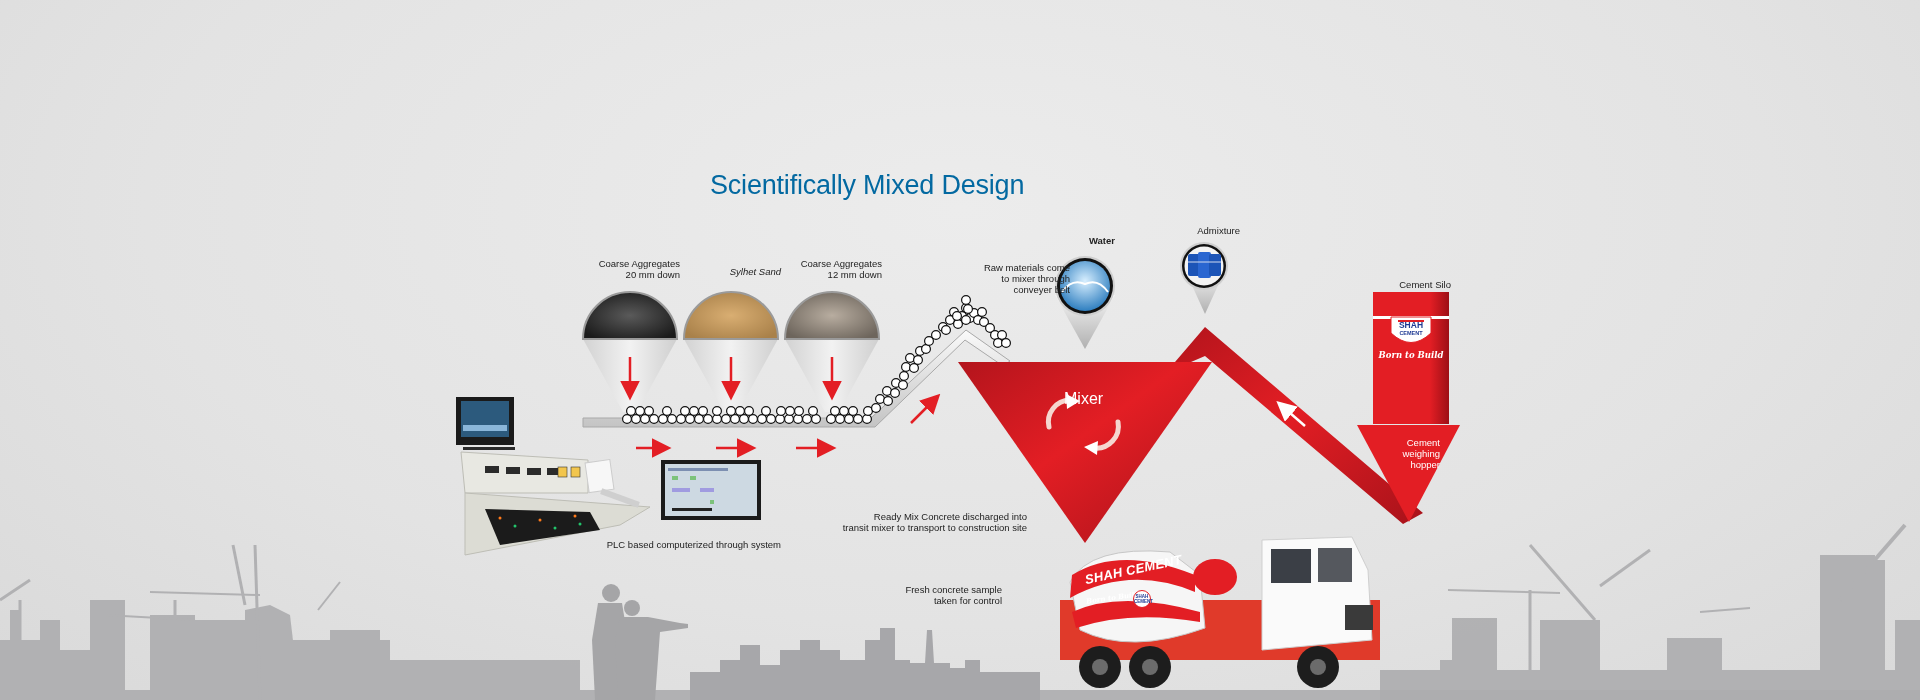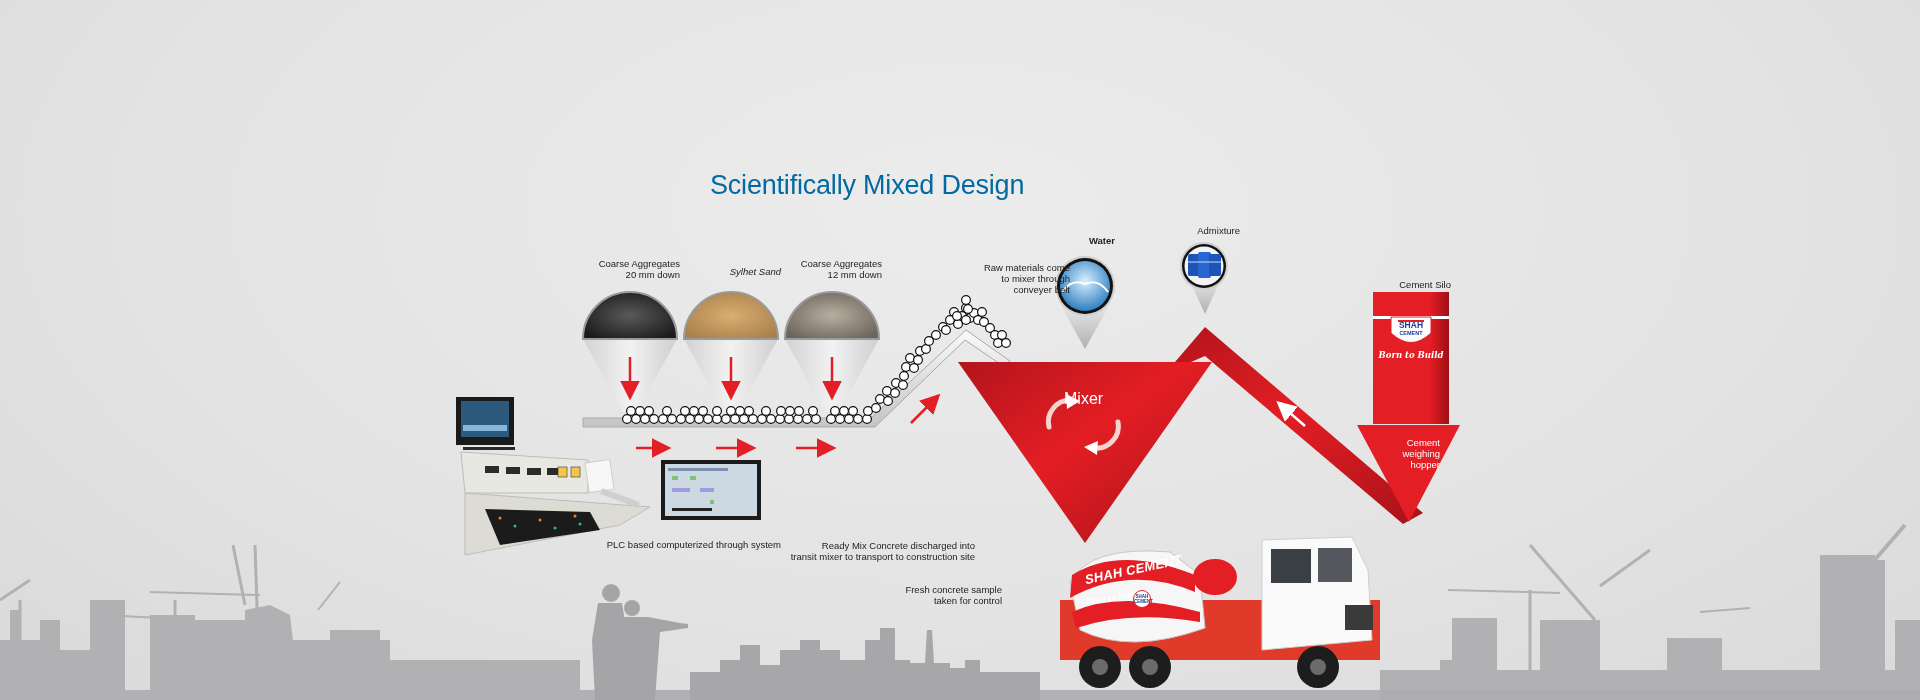--- a/index.html
+++ b/index.html
@@ -367,21 +367,21 @@
   <div>SHAH</div>
   <div style="font-size:5.5px;">CEMENT</div>
 </div>
 <div class="abs" style="left:1373px; top:350px; width:76px; text-align:center; font-size:8.5px; font-weight:bold; font-style:italic; color:#fff; font-family:'DejaVu Serif', serif;">Born to Build</div>
 
 <div class="label" style="left:1378px; top:437px; width:62px; color:#fff; font-size:9.5px;">Cement
 weighing
 hopper</div>
 
 <div class="label" style="left:596px; top:539px; width:185px;">PLC based computerized through system</div>
-<div class="label" style="left:775px; top:511px; width:200px;margin-top:29px;">Ready Mix Concrete discharged into
+<div class="label" style="left:827px; top:511px; width:200px;">Ready Mix Concrete discharged into
 transit mixer to transport to construction site</div>
 <div class="label" style="left:882px; top:584px; width:120px;">Fresh concrete sample
 taken for control</div>
 
 <div class="abs" style="left:1084px; top:562px; font-size:13px; font-weight:bold; font-style:italic; color:#fff; transform:rotate(-12deg); letter-spacing:0.3px;">SHAH CEMENT</div>
 <div class="abs" style="left:1086px; top:593px; font-size:7px; font-style:italic; font-weight:bold; color:#fff; transform:rotate(-8deg); font-family:'DejaVu Serif', serif;">Born to Build</div>
 <div class="abs" style="left:1133px; top:590px; width:18px; height:18px; border-radius:50%; background:#fff; border:1px solid #e31e24; text-align:center; font-size:4.5px; font-weight:bold; color:#1f3a93; line-height:5px; padding-top:3px; box-sizing:border-box;">
   <div>SHAH</div>
   <div>CEMENT</div>
 </div>

